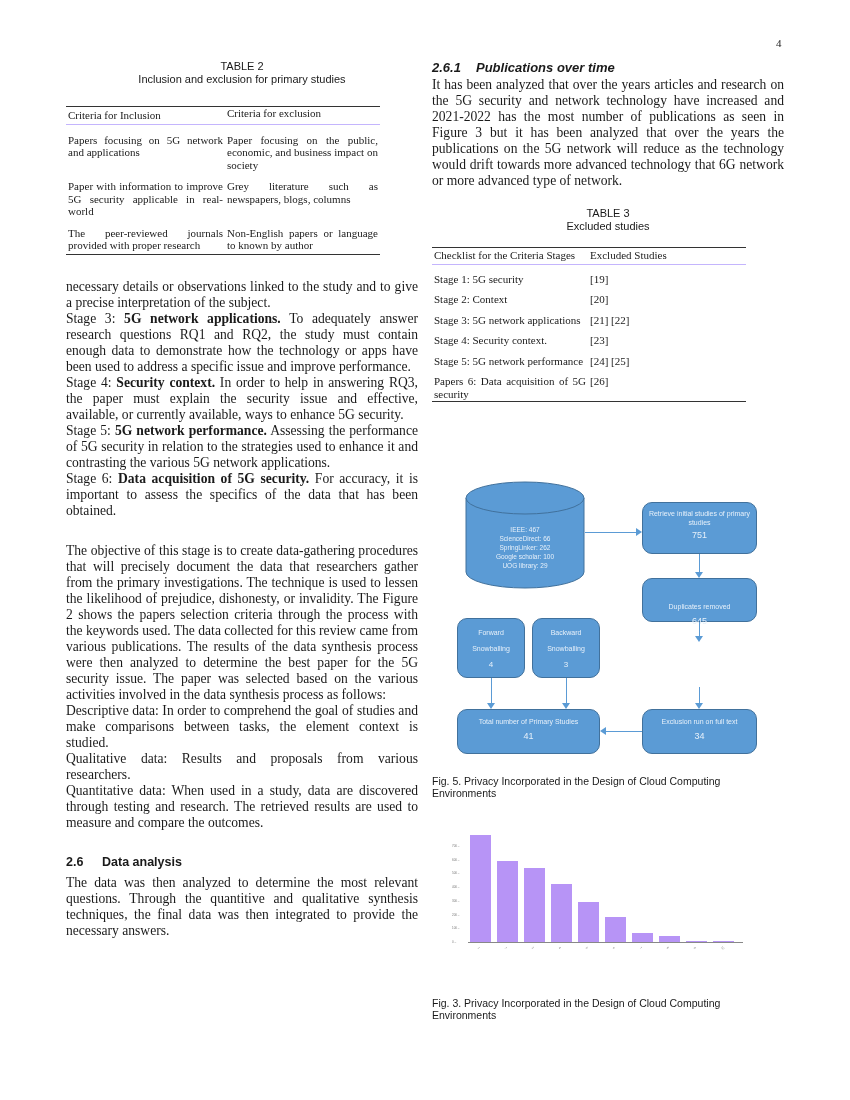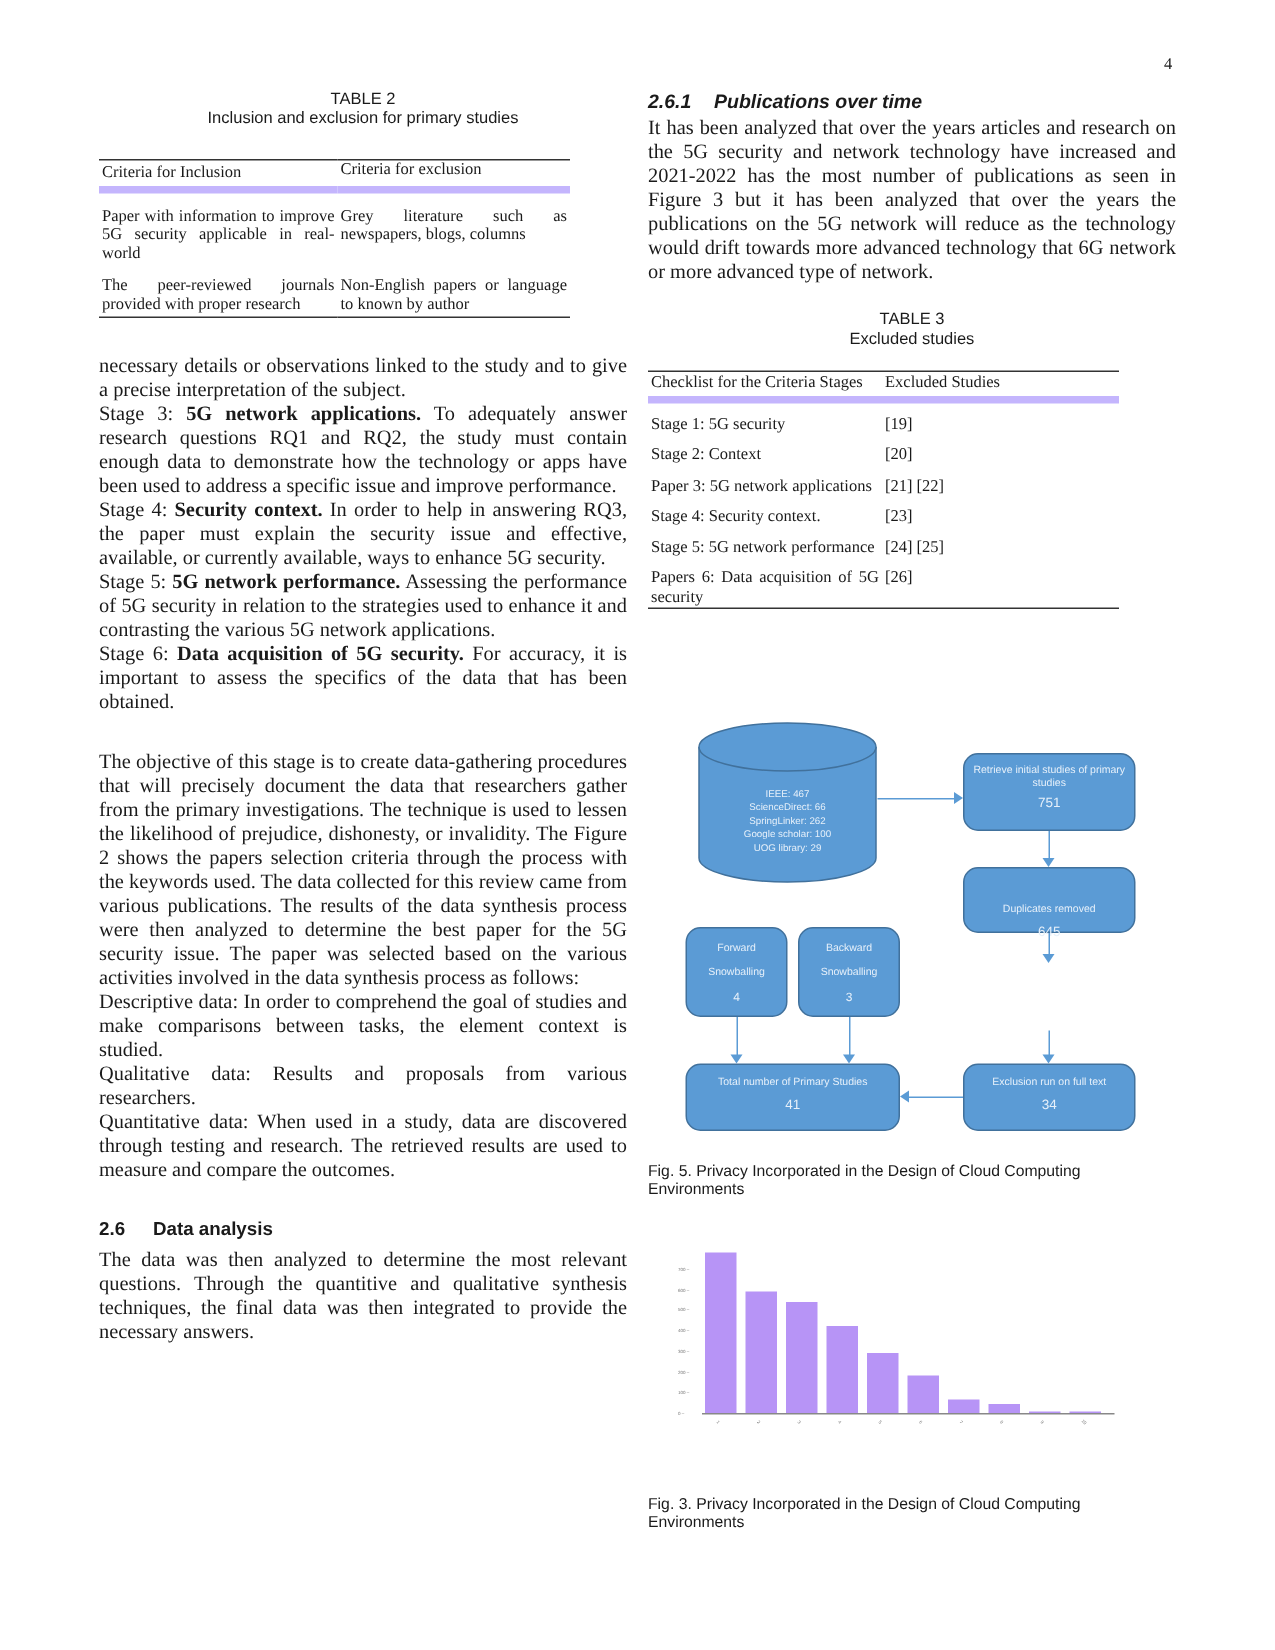--- a/index.html
+++ b/index.html
@@ -7,21 +7,21 @@
   .serif { font-family: "Liberation Serif", "DejaVu Serif", serif; }
   .sans { font-family: "Liberation Sans", "DejaVu Sans", sans-serif; }
   .pagenum { position: absolute; top: 37px; left: 776px; font-size: 11px; }
 
   .col-left { position: absolute; left: 66px; top: 60px; width: 352px; }
   .col-right { position: absolute; left: 432px; top: 60px; width: 352px; }
 
   .table-caption { text-align: center; font-size: 11px; line-height: 13px; }
   table.t { border-collapse: collapse; font-size: 11px; line-height: 12.5px; }
   table.t th, table.t td { text-align: left; vertical-align: top; font-weight: normal; padding: 0 2px; }
-  table.t thead tr { border-top: 1px solid #333; border-bottom: 5px solid #c4b5fd; }
+  table.t thead tr { border-top: 1px solid #333; border-bottom: 1px solid #c4b5fd; }
   table.t tbody tr:last-child { border-bottom: 1px solid #333; }
   table.t td.just, table.t th.just { text-align: justify; text-align-last: left; }
 
   .para { font-size: 13.6px; line-height: 16px; text-align: justify; margin: 0; }
   .section-h { font-size: 12.5px; font-weight: bold; margin: 0; }
   .section-h .num { display: inline-block; width: 36px; }
   .subsec-h { font-size: 13px; font-style: italic; margin: 0; }
   .subsec-h .num { display: inline-block; width: 44px; }
 
   .fig-caption { font-size: 10.5px; line-height: 12px; }
@@ -51,20 +51,24 @@
   <div class="table-caption sans">Inclusion and exclusion for primary studies</div>
   <table class="t serif" style="width:314px; margin-top:20px;">
     <thead>
       <tr>
         <th style="width:155px; padding-top:2px; padding-bottom:2px;">Criteria for Inclusion</th>
         <th>Criteria for exclusion</th>
       </tr>
     </thead>
     <tbody>
       <tr>
+        <td class="just" style="padding-top:9px;">Papers focusing on 5G network and applications</td>
+        <td class="just" style="padding-top:9px;">Paper focusing on the public, economic, and business impact on society</td>
+      </tr>
+      <tr>
         <td class="just" style="padding-top:9px;">Paper with information to improve 5G security applicable in real-world</td>
         <td class="just" style="padding-top:9px;">Grey literature such as newspapers, blogs, columns</td>
       </tr>
       <tr>
         <td class="just" style="padding-top:9px; padding-bottom:2px;">The peer-reviewed journals provided with proper research</td>
         <td class="just" style="padding-top:9px; padding-bottom:2px;">Non-English papers or language to known by author</td>
       </tr>
     </tbody>
   </table>
 
@@ -106,21 +110,21 @@
       <tbody>
         <tr>
           <td class="just" style="padding-top:8px;">Stage 1: 5G security</td>
           <td style="padding-top:8px;">[19]</td>
         </tr>
         <tr>
           <td class="just" style="padding-top:8px;">Stage 2: Context</td>
           <td style="padding-top:8px;">[20]</td>
         </tr>
         <tr>
-          <td class="just" style="padding-top:8px;">Paper 3: 5G network applications</td>
+          <td class="just" style="padding-top:8px;">Stage 3: 5G network applications</td>
           <td style="padding-top:8px;">[21] [22]</td>
         </tr>
         <tr>
           <td class="just" style="padding-top:8px;">Stage 4: Security context.</td>
           <td style="padding-top:8px;">[23]</td>
         </tr>
         <tr>
           <td class="just" style="padding-top:8px;">Stage 5: 5G network performance</td>
           <td style="padding-top:8px;">[24] [25]</td>
         </tr>

